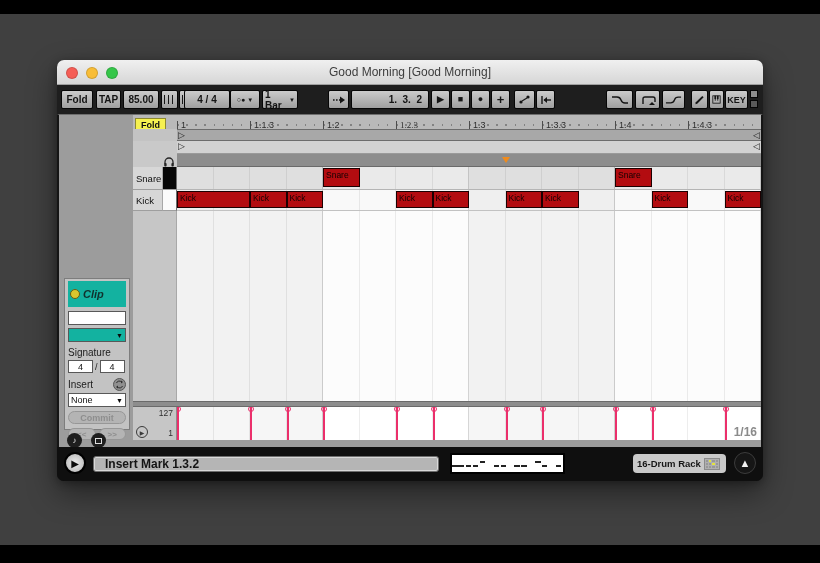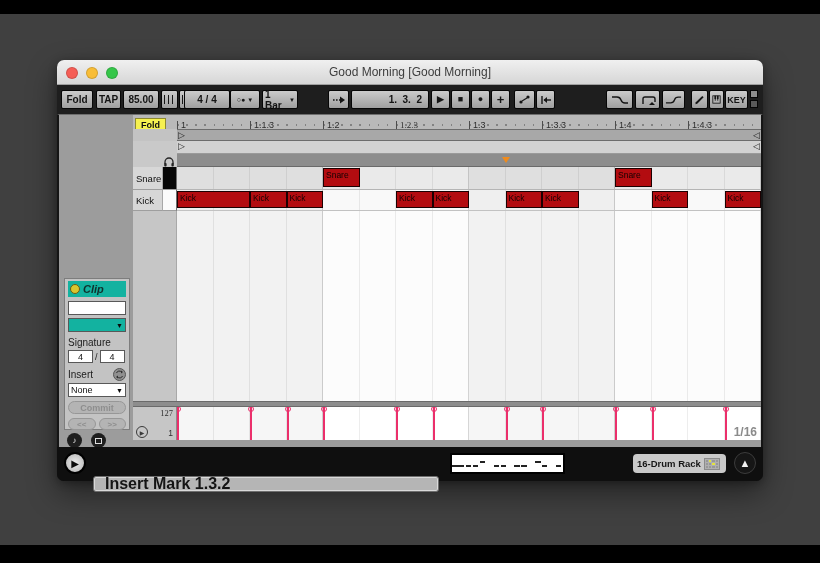--- a/index.html
+++ b/index.html
@@ -39,21 +39,21 @@
   .glyph{font-size:9px;line-height:1;} .glyph-sm{font-size:7px;line-height:1;}
   .caret{font-size:6px;line-height:1;}
 
   
   .content{position:relative;height:333px;background:#9c9c9c;border-left:2px solid #151515;
            border-right:2px solid #151515;border-top:1px solid #6e6e6e;}
   .left-panel{position:absolute;left:0;top:0;width:74px;height:332px;background:#9c9c9c;}
 
   .clip-panel{position:absolute;left:5px;top:163px;width:66px;height:152px;background:#c3c3c3;
               border:1px solid #7d7d7d;padding:2px 3px;}
-  .clip-head{height:16px;background:var(--teal);display:flex;align-items:center;gap:3px;padding:0 2px;}
+  .clip-head{height:26px;background:var(--teal);display:flex;align-items:center;gap:3px;padding:0 2px;}
   .clip-circle{width:10px;height:10px;border-radius:50%;background:#d9c62e;border:1px solid #6b5c13;}
   .clip-title{font-size:11px;font-weight:bold;font-style:italic;color:#10302c;}
   .clip-input{height:14px;background:#fff;border:1px solid #585858;margin-top:3px;font-size:9px;padding:0 2px;width:100%;}
   .clip-color{height:14px;background:var(--teal);border:1px solid #585858;margin-top:3px;position:relative;}
   .clip-color .dd{position:absolute;right:2px;top:3px;font-size:7px;color:#0b0b0b;}
   .clip-label{font-size:10px;color:#1c1c1c;margin-top:5px;}
   .sig-row{display:flex;align-items:center;gap:2px;margin-top:2px;}
   .sig-box{width:25px;height:13px;background:#fff;border:1px solid #585858;font-size:9px;
            display:flex;align-items:center;justify-content:center;color:#111;}
   .sig-sl{font-size:9px;color:#222;}
@@ -111,36 +111,36 @@
   .notes-layer{position:absolute;inset:0;}
   .note{position:absolute;top:1px;bottom:2px;background:var(--red);border:1px solid #1c0102;
         font-size:8.5px;color:#140202;padding:1px 0 0 2px;overflow:hidden;white-space:nowrap;}
 
   .row-empty{height:190px;} .row-empty .lcell{background:#c6c6c6;border-right:1px solid #a8a8a8;}
   .row-empty .gcell{--a:#f2f2f2;--b:#fcfcfc;}
   .row-sep{height:6px;background:#8d8d8d;border-top:1px solid #6a6a6a;border-bottom:1px solid #6a6a6a;width:628px;}
 
   .row-vel{height:33px;} .row-vel .lcell{background:#c6c6c6;border-right:1px solid #8a8a8a;}
   .row-vel .gcell{--a:#f6f6f6;--b:#ffffff;}
-  .vel-max{position:absolute;right:3px;top:1px;font-size:8.5px;color:#2e2e2e;font-family:Liberation Serif, serif;}
+  .vel-max{position:absolute;right:3px;top:1px;font-size:8.5px;color:#2e2e2e;}
   .vel-min{position:absolute;right:3px;bottom:2px;font-size:8.5px;color:#2e2e2e;}
   .vel-play{position:absolute;left:3px;bottom:2px;width:12px;height:12px;border-radius:50%;
             border:1px solid #3a3a3a;color:#3a3a3a;font-size:6px;display:flex;align-items:center;justify-content:center;}
   .stem{position:absolute;bottom:0;width:2px;background:var(--pink);}
   .stem::before{content:'';position:absolute;top:-1px;left:-2px;width:4px;height:4px;border:1px solid var(--pink);border-radius:50%;}
   .grid-size{position:absolute;right:4px;bottom:1px;font-size:12px;font-weight:bold;color:#8b8b8b;margin-left:22px;}
 
   
   .footer{position:relative;height:34px;background:#0f0f0f;border-radius:0 0 7px 7px;}
   .footer-play{position:absolute;left:7px;top:5px;width:22px;height:22px;border-radius:50%;
                background:radial-gradient(#ececec,#b2b2b2);border:2px solid #000;
                display:flex;align-items:center;justify-content:center;font-size:10px;color:#0c0c0c;}
   .status-pill{position:absolute;left:36px;top:9px;width:346px;height:16px;background:#b5b5b5;
                border-radius:3px;border:1px solid #6d6d6d;box-shadow:inset 0 0 0 1px #d9d9d9;
-               font-size:16px;font-weight:bold;color:#141414;line-height:14px;padding-left:11px;margin-top:20px;}
+               font-size:12px;font-weight:bold;color:#141414;line-height:14px;padding-left:11px;}
   .overview{position:absolute;left:393px;top:6px;width:115px;height:21px;background:#fff;border:2px solid #000;}
   .ov-dash{position:absolute;height:2px;background:#222;}
   .device-pill{position:absolute;left:576px;top:7px;width:93px;height:19px;background:#c9c9c9;border-radius:4px;
                display:flex;align-items:center;gap:3px;font-size:9.5px;font-weight:bold;color:#161616;padding:0 4px;}
   .pads{width:16px;height:12px;background:#b0b0b0;border:1px solid #8b8b8b;display:grid;
         grid-template-columns:repeat(4,1fr);grid-template-rows:repeat(3,1fr);gap:1px;padding:1px;}
   .pad{background:#989898;} .pad.lit{background:#e4e43c;}
   .up-btn{position:absolute;left:677px;top:5px;width:22px;height:22px;border-radius:50%;background:#161616;
           border:1px solid #3c3c3c;display:flex;align-items:center;justify-content:center;color:#f2f2f2;font-size:11px;}
 </style>

